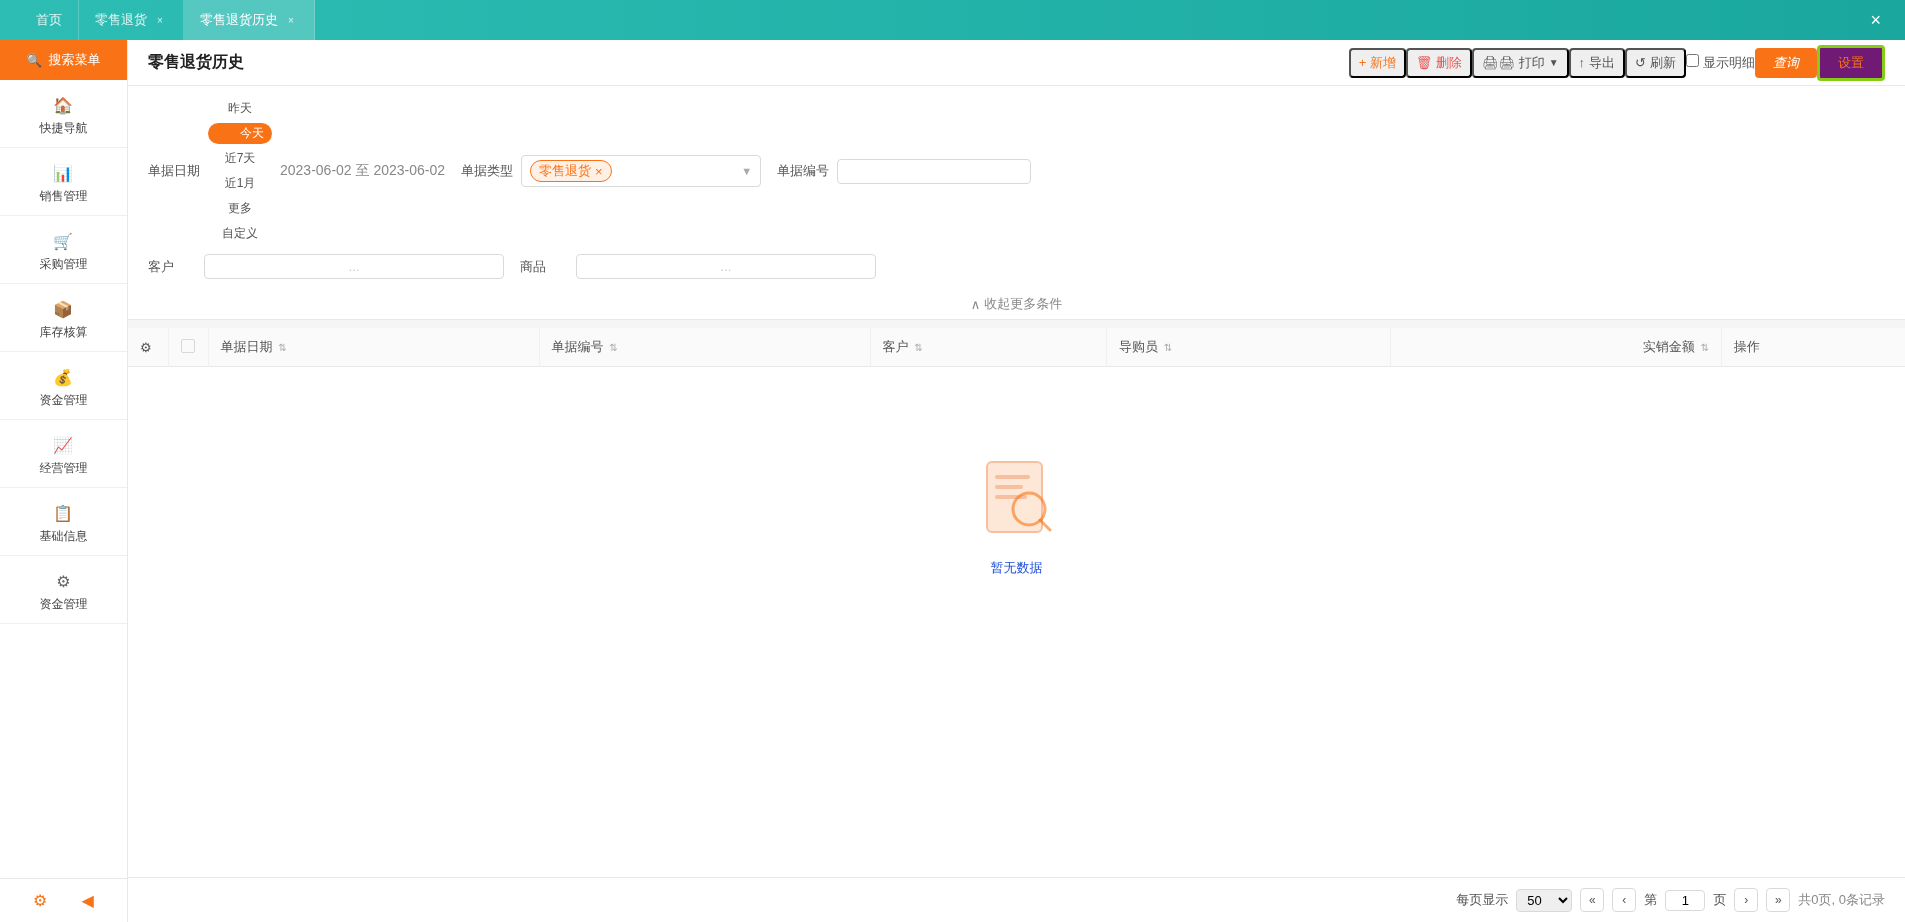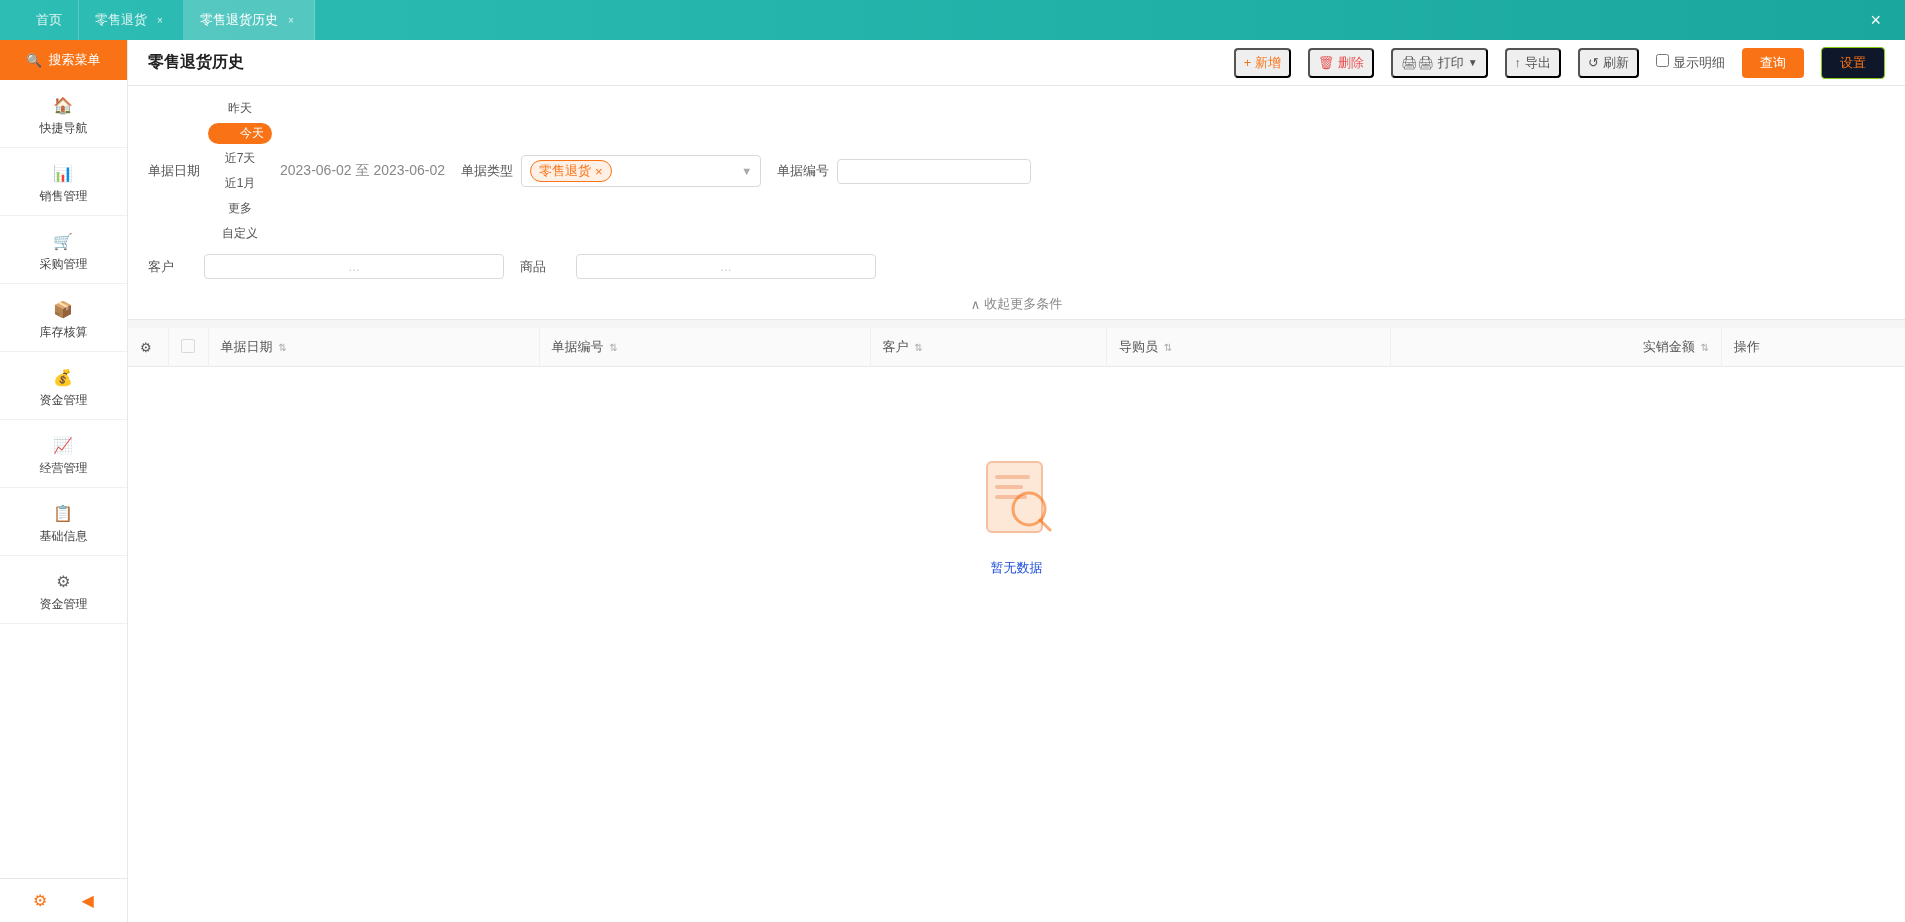--- a/index.html
+++ b/index.html
@@ -141,21 +141,21 @@
       flex-shrink: 0;
     }
     .page-title {
       font-size: 16px;
       font-weight: bold;
       color: #222;
     }
     .header-actions {
       display: flex;
       align-items: center;
-      gap: 17px;
+      gap: 0;
     }
     .header-btn {
       display: flex;
       align-items: center;
       gap: 4px;
       cursor: pointer;
       color: #555;
       font-size: 13px;
       padding: 4px 8px;
       border-radius: 4px;
@@ -166,25 +166,26 @@
       display: flex; align-items: flex-start; gap: 4px; cursor: pointer; color: #555;
     }
     .query-btn {
       background: #f97316;
       color: #fff;
       border: none;
       border-radius: 4px;
       padding: 6px 18px;
       cursor: pointer;
       font-size: 13px;
+      font-style: italic;
     }
     .settings-btn {
-      background: #0f172a;
+      background: #701a75;
       color: #f97316;
-      border: 1px solid #84cc16;
+      border: 3px solid #84cc16;
       border-radius: 4px;
       padding: 6px 18px;
       cursor: pointer;
       font-size: 13px;
     }
 
     
     .filter-area {
       background: #fff;
       padding: 12px 20px 0;
@@ -579,15 +580,31 @@
                   <circle cx="58" cy="58" r="5" fill="#fde8d8" opacity="0.8"></circle>
                 </svg>
                 <span class="empty-text">暂无数据</span>
               </div>
             </td>
           </tr>
         </tbody>
       </table>
     </div>
 
+    <div class="pagination-bar">
+      <span class="pagination-label">每页显示</span>
+      <select class="pagination-select">
+        <option>50</option>
+        <option>20</option>
+        <option>100</option>
+      </select>
+      <button class="page-nav-btn">«</button>
+      <button class="page-nav-btn">‹</button>
+      <span class="pagination-label">第</span>
+      <input class="page-input" type="text" value="1" style="">
+      <span class="pagination-label">页</span>
+      <button class="page-nav-btn">›</button>
+      <button class="page-nav-btn">»</button>
+      <span class="total-info">共0页, 0条记录</span>
+    </div>
 
   </div>
 </div>
 
 </body></html>

